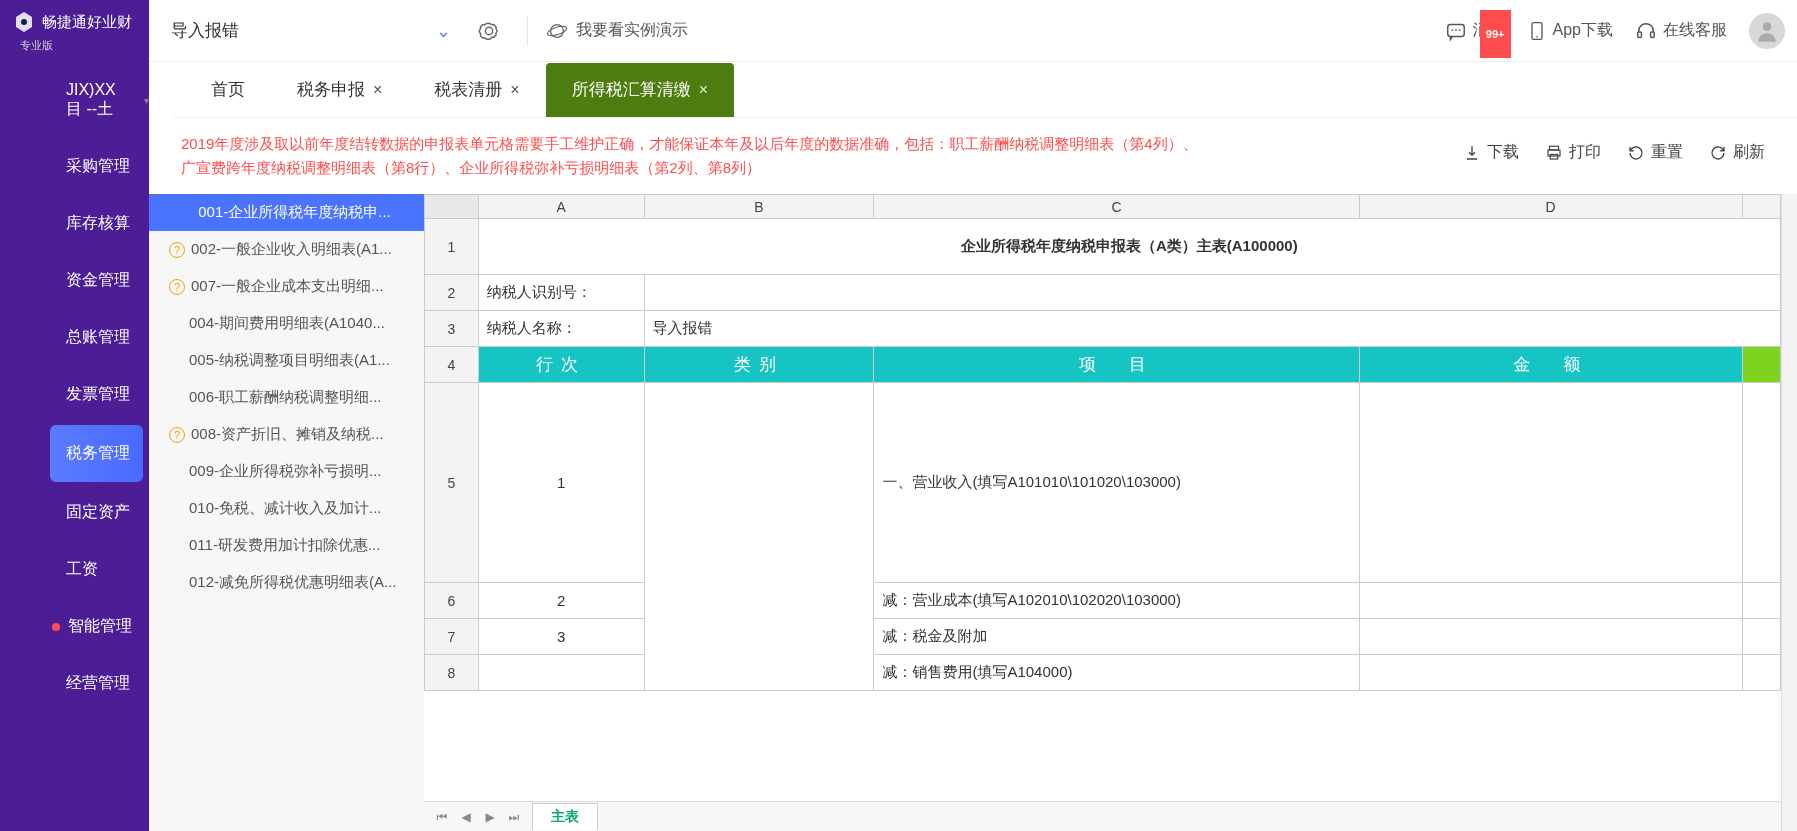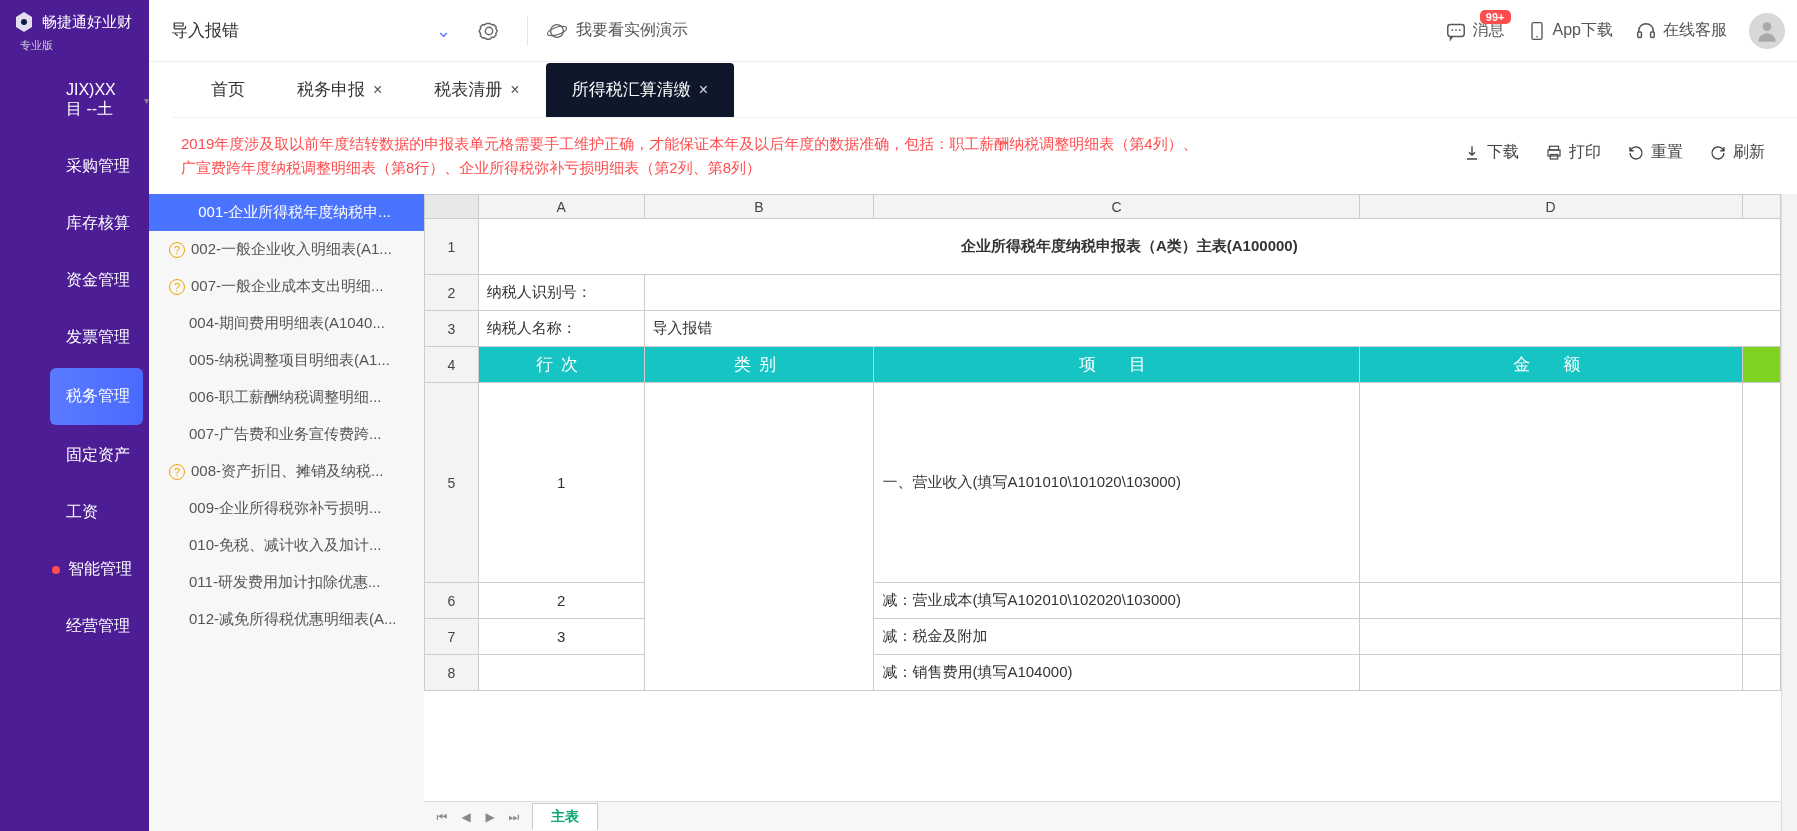--- a/index.html
+++ b/index.html
@@ -23,26 +23,26 @@
 
 .topbar { height: 62px; display: flex; align-items: center; padding: 0 12px; border-bottom: 1px solid #eee; }
 .top-dropdown { display: flex; align-items: center; gap: 8px; width: 300px; padding: 0 10px; }
 .top-dropdown-label { font-size: 17px; color: #333; flex: 1; }
 .chevron-down { color: #5a7bff; font-size: 18px; }
 .gear-btn { width: 40px; height: 40px; display: flex; align-items: center; justify-content: center; cursor: pointer; color: #666; margin-left: 8px; }
 .divider-v { width: 1px; height: 30px; background: #e5e5e5; margin: 0 18px; }
 .demo-link { display: flex; align-items: center; gap: 8px; color: #555; cursor: pointer; font-size: 16px; }
 .topbar-spacer { flex: 1; }
 .top-action { display: flex; align-items: center; gap: 6px; color: #555; margin-left: 22px; cursor: pointer; font-size: 16px; position: relative; }
-.badge { position: absolute; top: -10px; right: -6px; background: #ff4d4f; color: #fff; font-size: 11px; padding: 1px 6px; border-radius: 5px; font-weight: bold; }
+.badge { position: absolute; top: -10px; right: -6px; background: #ff4d4f; color: #fff; font-size: 11px; padding: 18px 6px; border-radius: 0; font-weight: bold; }
 .avatar { width: 36px; height: 36px; border-radius: 50%; background: #d8d8d8; margin-left: 22px; display: flex; align-items: center; justify-content: center; }
 
 .tabs { height: 56px; display: flex; align-items: center; padding: 0 12px; gap: 0; border-bottom: 1px solid #f0f0f0; margin-left: 24px; }
 .tab { padding: 0 26px; height: 54px; display: flex; align-items: center; gap: 8px; font-size: 17px; color: #333; cursor: pointer; }
-.tab.active { background: #0f172a; color: #fff; border-radius: 4px 4px 0 0; }
+.tab.active { background: #4d7c0f; color: #fff; border-radius: 4px 4px 0 0; }
 .tab-close { font-size: 16px; color: inherit; opacity: .85; cursor: pointer; }
 
 .content { flex: 1; display: flex; flex-direction: column; min-height: 0; }
 
 .notice-bar { display: flex; align-items: flex-start; padding: 14px 32px; gap: 24px; }
 .notice-text { color: #ff4d4f; font-size: 15px; line-height: 1.6; max-width: 1030px; }
 .action-buttons { margin-left: auto; display: flex; gap: 26px; align-items: center; padding-top: 10px; }
 .action-btn { display: flex; align-items: center; gap: 6px; font-size: 16px; color: #444; cursor: pointer; }
 
 .lower { flex: 1; display: flex; min-height: 0; position: relative; }
@@ -108,20 +108,23 @@
       <div class="nav-item">
           <span>采购管理</span>
         </div>
       <div class="nav-item">
           <span>库存核算</span>
         </div>
       <div class="nav-item">
           <span>资金管理</span>
         </div>
       <div class="nav-item">
+          <span>总账管理</span>
+        </div>
+      <div class="nav-item">
           <span>发票管理</span>
         </div>
       <div class="nav-item active">
           <span>税务管理</span>
         </div>
       <div class="nav-item">
           <span>固定资产</span>
         </div>
       <div class="nav-item">
           <span>工资</span>
@@ -256,23 +259,20 @@
                 <span>007-一般企业成本支出明细...</span>
               </div>
             <div class="tree-item normal">
                 <span>004-期间费用明细表(A1040...</span>
               </div>
             <div class="tree-item normal">
                 <span>005-纳税调整项目明细表(A1...</span>
               </div>
             <div class="tree-item normal">
                 <span>006-职工薪酬纳税调整明细...</span>
-              </div>
-            <div class="tree-item normal">
-                <span>007-广告费和业务宣传费跨...</span>
               </div>
             <div class="tree-item warn">
                 <span class="q-icon">?</span>
                 <span>008-资产折旧、摊销及纳税...</span>
               </div>
             <div class="tree-item normal">
                 <span>009-企业所得税弥补亏损明...</span>
               </div>
             <div class="tree-item normal">
                 <span>010-免税、减计收入及加计...</span>

